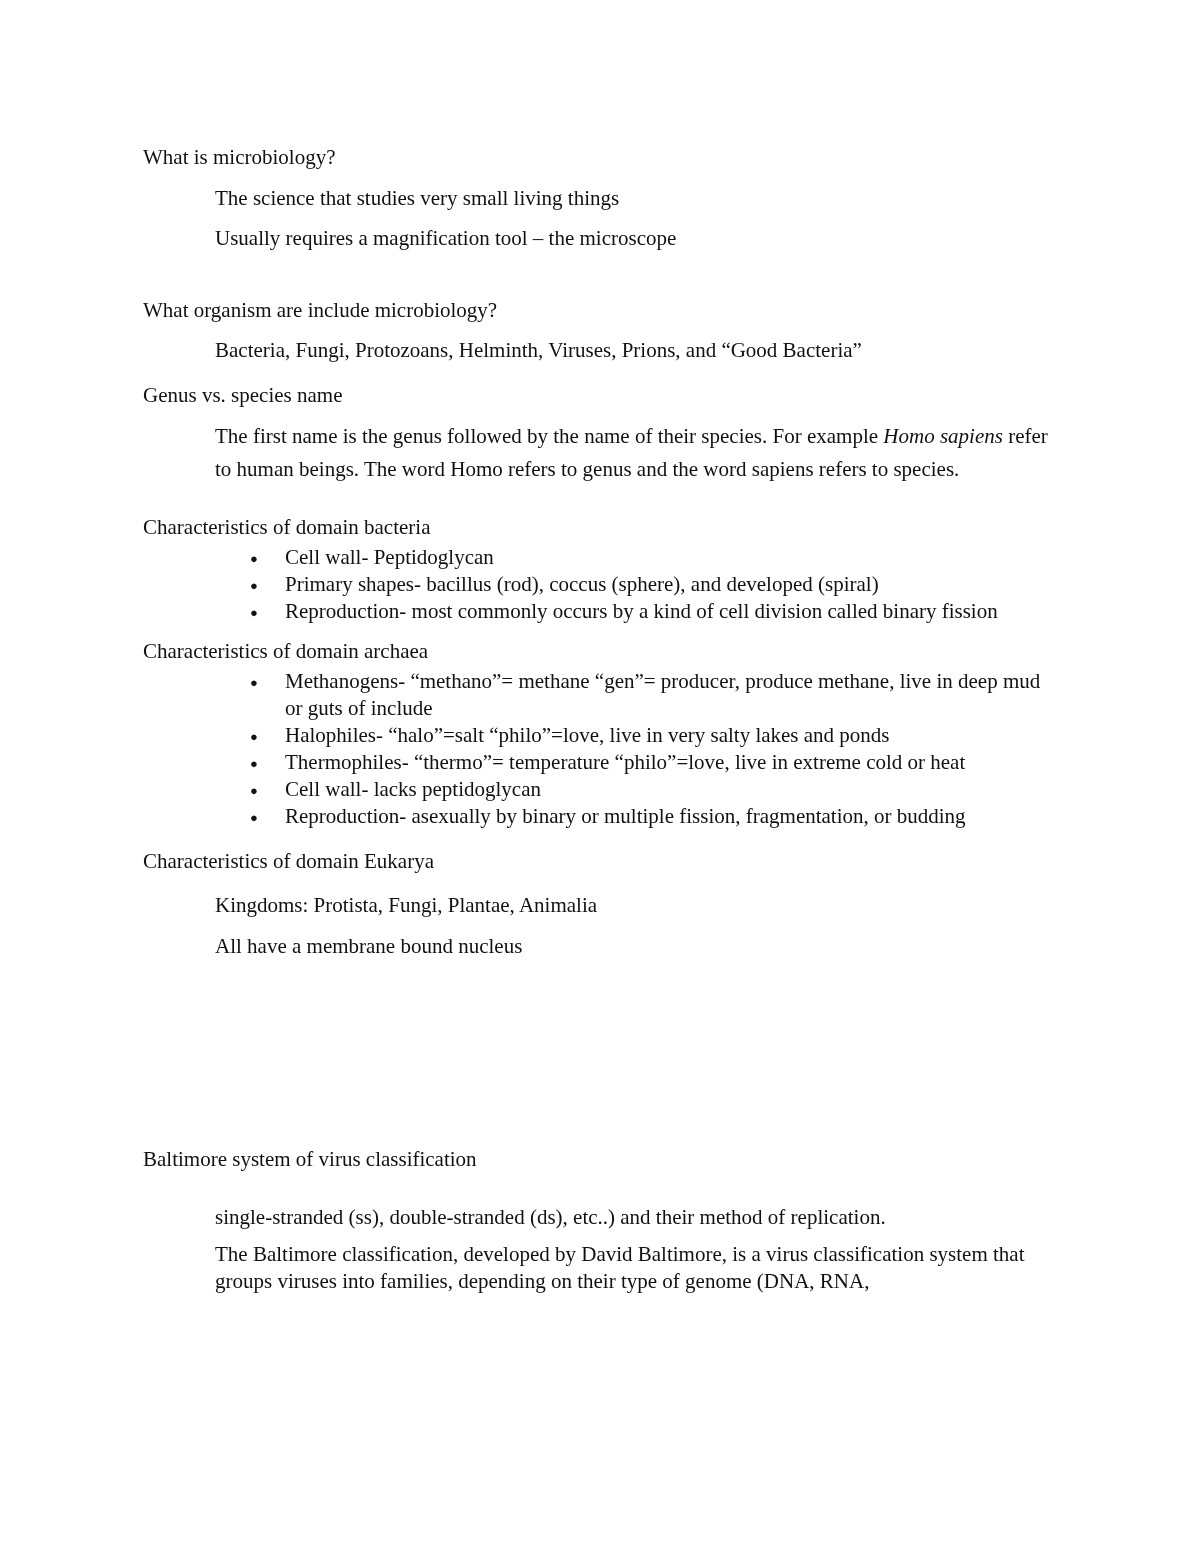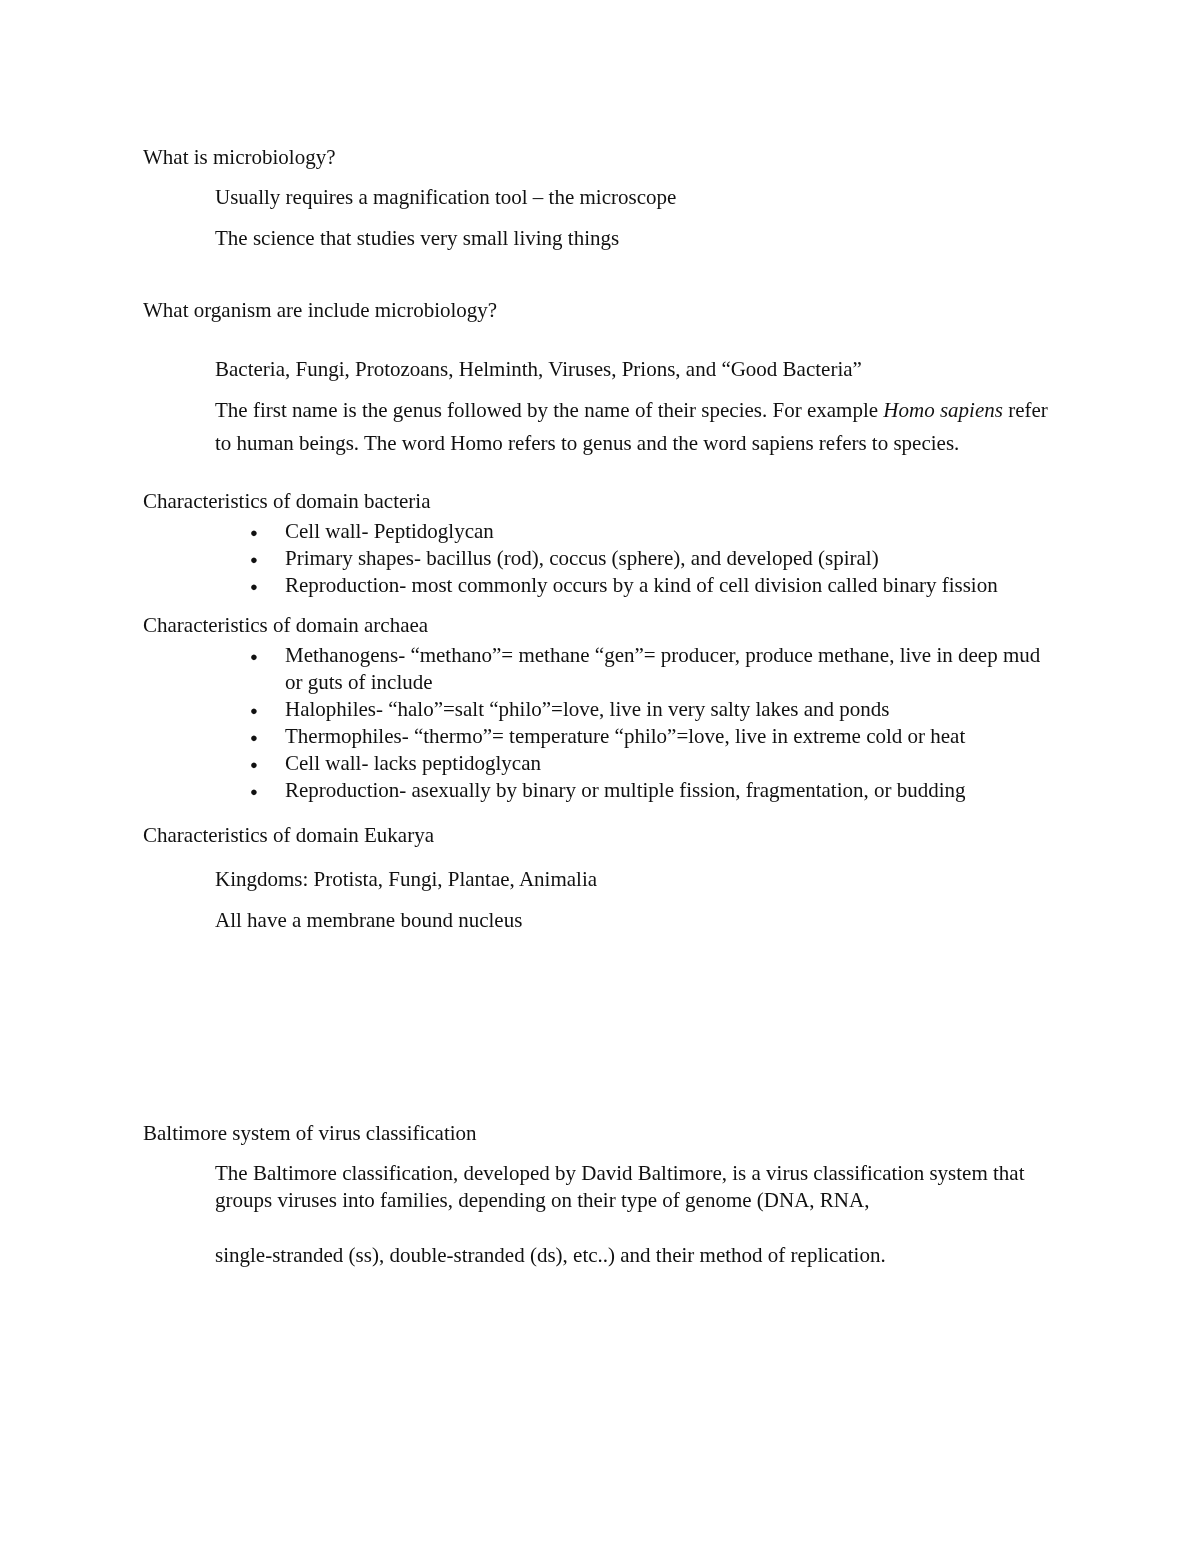--- a/index.html
+++ b/index.html
@@ -49,45 +49,46 @@
     position: absolute;
     left: -35px;
     top: 1px;
     font-size: 13px;
   }
 
   
   .mt-h2   { margin-top: 39px; }
   .mt-p1   { margin-top: 8px; }
   .mt-p2   { margin-top: 7px; }
-  .mt-p9   { margin-top: 26px; }
+  .mt-p9   { margin-top: 7px; }
   .mt-h3   { margin-top: 12px; }
   .mt-h4   { margin-top: 25px; }
   .mt-ul1  { margin-top: 6px; }
   .mt-h5   { margin-top: 10px; }
   .mt-ul2  { margin-top: 9px; }
   .mt-h6   { margin-top: 15px; }
   .mt-p8   { margin-top: 8px; }
   .mt-p11  { margin-top: 11px; }
   .mt-h7   { margin-top: 180px; }
   .mt-p10  { margin-top: 10px; }
   .mt-p28  { margin-top: 28px; }
 </style>
 </head>
 <body>
 
 <div class="page">
 
   <h2 class="heading">What is microbiology?</h2>
+  <p class="para mt-p1">The science that studies very small living things</p>
   <p class="para mt-p2">Usually requires a magnification tool – the microscope</p>
-  <p class="para mt-p1">The science that studies very small living things</p>
 
   <h2 class="heading mt-h2">What organism are include microbiology?</h2>
   <p class="para mt-p9">Bacteria, Fungi, Protozoans, Helminth, Viruses, Prions, and “Good Bacteria”</p>
 
+  <h2 class="heading mt-h3">Genus vs. species name</h2>
   <p class="para mt-p1"><span>The first name is the genus followed by the name of their species. For example </span><span class="italic">Homo sapiens</span><span> refer to human beings. The word Homo refers to genus and the word sapiens refers to species.</span></p>
 
   <h2 class="heading mt-h4">Characteristics of domain bacteria</h2>
   <ul class="bullets mt-ul1">
     <li>Cell wall- Peptidoglycan</li>
     <li>Primary shapes- bacillus (rod), coccus (sphere), and developed (spiral)</li>
     <li>Reproduction- most commonly occurs by a kind of cell division called binary fission</li>
   </ul>
 
   <h2 class="heading mt-h5">Characteristics of domain archaea</h2>
@@ -97,16 +98,16 @@
     <li>Thermophiles- “thermo”= temperature “philo”=love, live in extreme cold or heat</li>
     <li>Cell wall- lacks peptidoglycan</li>
     <li>Reproduction- asexually by binary or multiple fission, fragmentation, or budding</li>
   </ul>
 
   <h2 class="heading mt-h6">Characteristics of domain Eukarya</h2>
   <p class="para mt-p11">Kingdoms: Protista, Fungi, Plantae, Animalia</p>
   <p class="para mt-p8">All have a membrane bound nucleus</p>
 
   <h2 class="heading mt-h7">Baltimore system of virus classification</h2>
+  <p class="para-tight mt-p28">single-stranded (ss), double-stranded (ds), etc..) and their method of replication.</p>
   <p class="para-tight mt-p10">The Baltimore classification, developed by David Baltimore, is a virus classification system that groups viruses into families, depending on their type of genome (DNA, RNA,</p>
-  <p class="para-tight mt-p28">single-stranded (ss), double-stranded (ds), etc..) and their method of replication.</p>
 
 </div>
 
 </body></html>

